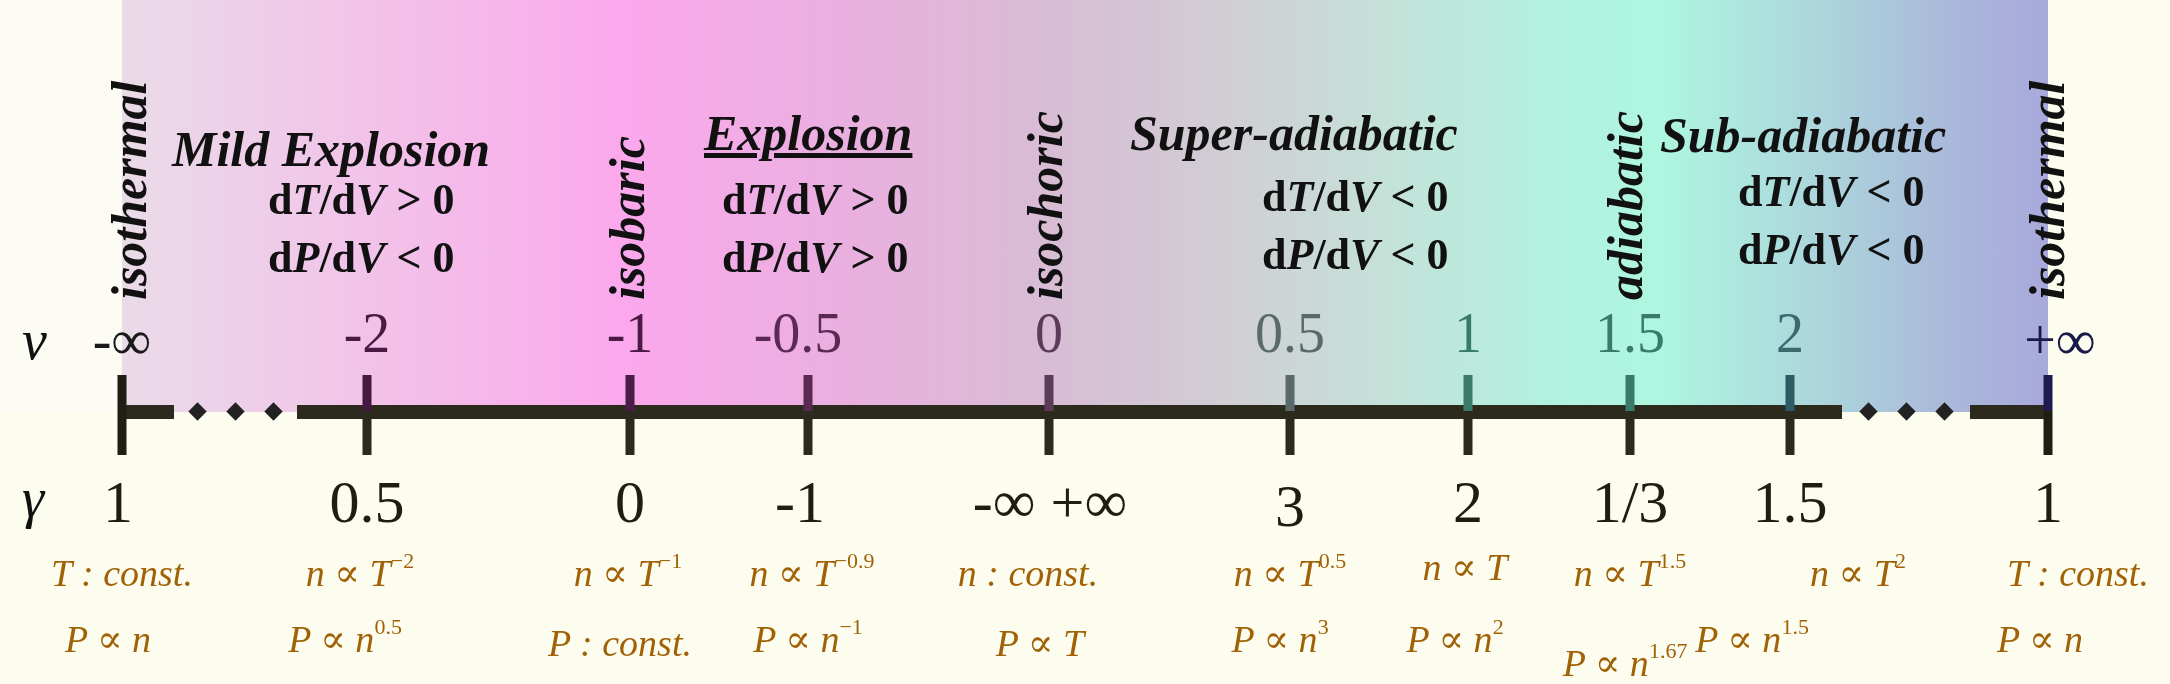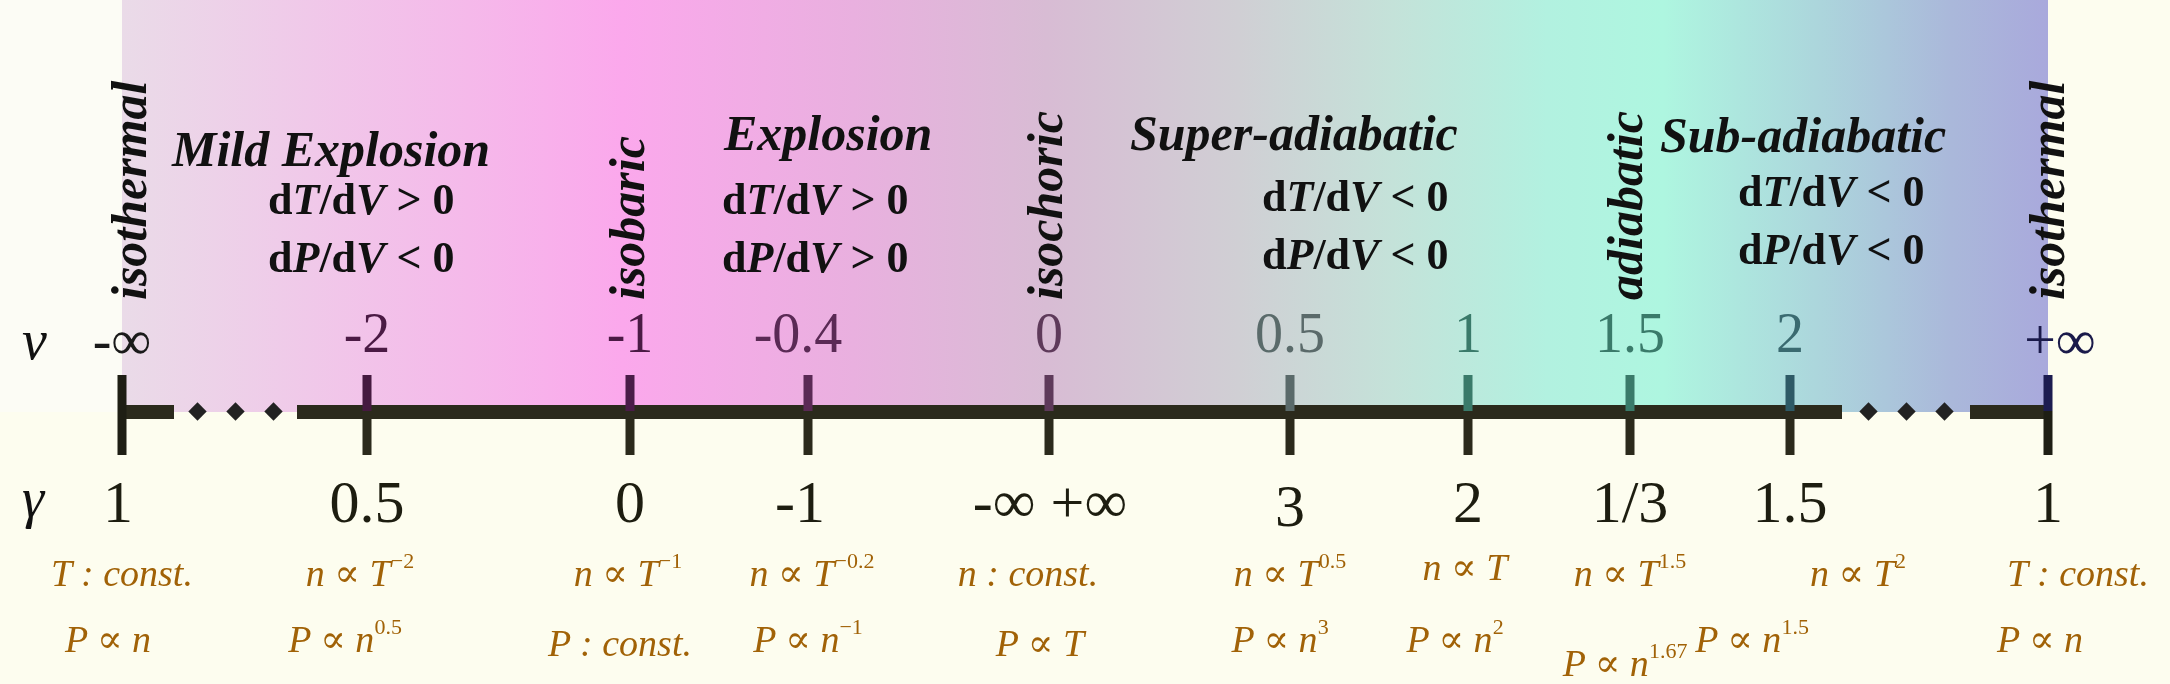--- a/index.html
+++ b/index.html
@@ -34,21 +34,21 @@
 <div class="vlabel" style="left:1600px;top:300px;">adiabatic</div>
 <div class="vlabel" style="left:2022px;top:300px;">isothermal</div>
 
 <div>
   <div class="region-title" style="left:172px;top:108px;margin-top:16px;">Mild Explosion</div>
   <div class="cond" style="left:268px;top:178px;"><span>d</span><i>T</i><span>/d</span><i>V</i><span> &gt; 0</span></div>
   <div class="cond" style="left:268px;top:236px;"><span>d</span><i>P</i><span>/d</span><i>V</i><span> &lt; 0</span></div>
 </div>
 
 <div>
-  <div class="region-title" style="left:724px;top:108px;">Explosion</div>
+  <div class="region-title" style="left:704px;top:108px;text-decoration:underline;">Explosion</div>
   <div class="cond" style="left:722px;top:178px;"><span>d</span><i>T</i><span>/d</span><i>V</i><span> &gt; 0</span></div>
   <div class="cond" style="left:722px;top:236px;"><span>d</span><i>P</i><span>/d</span><i>V</i><span> &gt; 0</span></div>
 </div>
 
 <div>
   <div class="region-title" style="left:1130px;top:108px;">Super-adiabatic</div>
   <div class="cond" style="left:1262px;top:175px;"><span>d</span><i>T</i><span>/d</span><i>V</i><span> &lt; 0</span></div>
   <div class="cond" style="left:1262px;top:233px;"><span>d</span><i>P</i><span>/d</span><i>V</i><span> &lt; 0</span></div>
 </div>
 
@@ -57,21 +57,21 @@
   <div class="cond" style="left:1738px;top:170px;"><span>d</span><i>T</i><span>/d</span><i>V</i><span> &lt; 0</span></div>
   <div class="cond" style="left:1738px;top:228px;"><span>d</span><i>P</i><span>/d</span><i>V</i><span> &lt; 0</span></div>
 </div>
 
 <div class="axislabel" style="left:22px;top:312px;">ν</div>
 <div class="axislabel" style="left:22px;top:470px;">γ</div>
 
 <div class="nu" style="left:122px;top:312px;color:#1a1a1a;">-∞</div>
 <div class="nu" style="left:367px;top:305px;color:#4a1a44;">-2</div>
 <div class="nu" style="left:630px;top:305px;color:#4a1a44;">-1</div>
-<div class="nu" style="left:798px;top:305px;color:#5a2a55;">-0.4</div>
+<div class="nu" style="left:798px;top:305px;color:#5a2a55;">-0.5</div>
 <div class="nu" style="left:1049px;top:305px;color:#5e3a5a;">0</div>
 <div class="nu" style="left:1290px;top:305px;color:#5a6a6a;">0.5</div>
 <div class="nu" style="left:1468px;top:305px;color:#3a7a6a;">1</div>
 <div class="nu" style="left:1630px;top:305px;color:#3a7a6a;">1.5</div>
 <div class="nu" style="left:1790px;top:305px;color:#3a6a70;">2</div>
 <div class="nu" style="left:2060px;top:312px;color:#1a1a4a;">+∞</div>
 
 <div class="axisseg" style="left:118px;width:56px;"></div>
 <div class="dot" style="left:191px;"></div>
 <div class="dot" style="left:229px;"></div>
@@ -100,21 +100,21 @@
 <div class="gam" style="left:1050px;top:472px;">-∞ +∞</div>
 <div class="gam" style="left:1290px;top:476px;">3</div>
 <div class="gam" style="left:1468px;top:472px;">2</div>
 <div class="gam" style="left:1630px;top:472px;">1/3</div>
 <div class="gam" style="left:1790px;top:472px;">1.5</div>
 <div class="gam" style="left:2048px;top:472px;">1</div>
 
 <div class="rel" style="left:122px;top:550px;"><span>T : const.</span><sup></sup></div>
 <div class="rel" style="left:360px;top:550px;"><span>n ∝ T</span><sup>−2</sup></div>
 <div class="rel" style="left:628px;top:550px;"><span>n ∝ T</span><sup>−1</sup></div>
-<div class="rel" style="left:812px;top:550px;"><span>n ∝ T</span><sup>−0.2</sup></div>
+<div class="rel" style="left:812px;top:550px;"><span>n ∝ T</span><sup>−0.9</sup></div>
 <div class="rel" style="left:1028px;top:550px;"><span>n : const.</span><sup></sup></div>
 <div class="rel" style="left:1290px;top:550px;"><span>n ∝ T</span><sup>0.5</sup></div>
 <div class="rel" style="left:1465px;top:544px;"><span>n ∝ T</span><sup></sup></div>
 <div class="rel" style="left:1630px;top:550px;"><span>n ∝ T</span><sup>1.5</sup></div>
 <div class="rel" style="left:1858px;top:550px;"><span>n ∝ T</span><sup>2</sup></div>
 <div class="rel" style="left:2078px;top:550px;"><span>T : const.</span><sup></sup></div>
 
 <div class="rel" style="left:108px;top:616px;"><span>P ∝ n</span><sup></sup></div>
 <div class="rel" style="left:345px;top:616px;"><span>P ∝ n</span><sup>0.5</sup></div>
 <div class="rel" style="left:620px;top:620px;"><span>P : const.</span><sup></sup></div>

